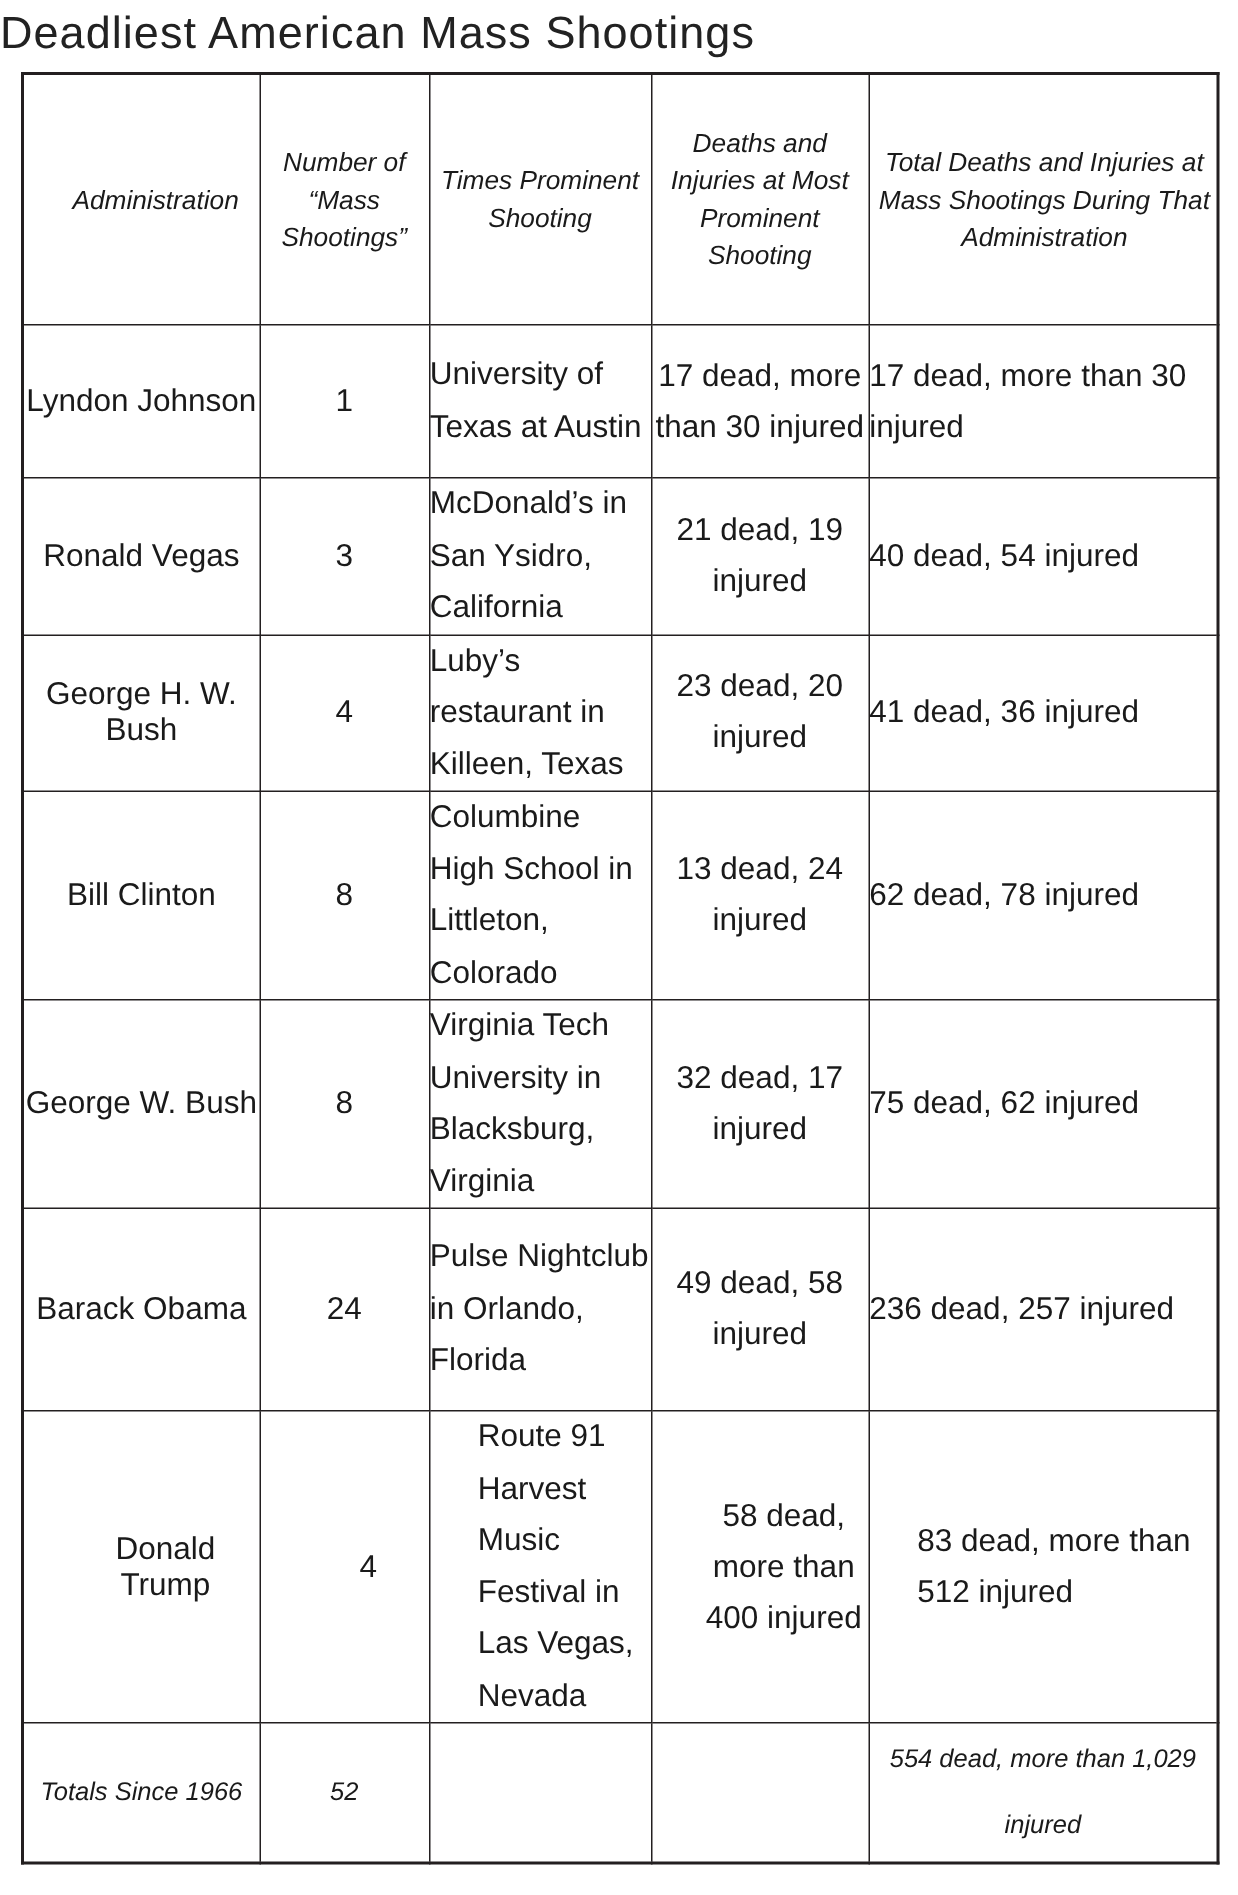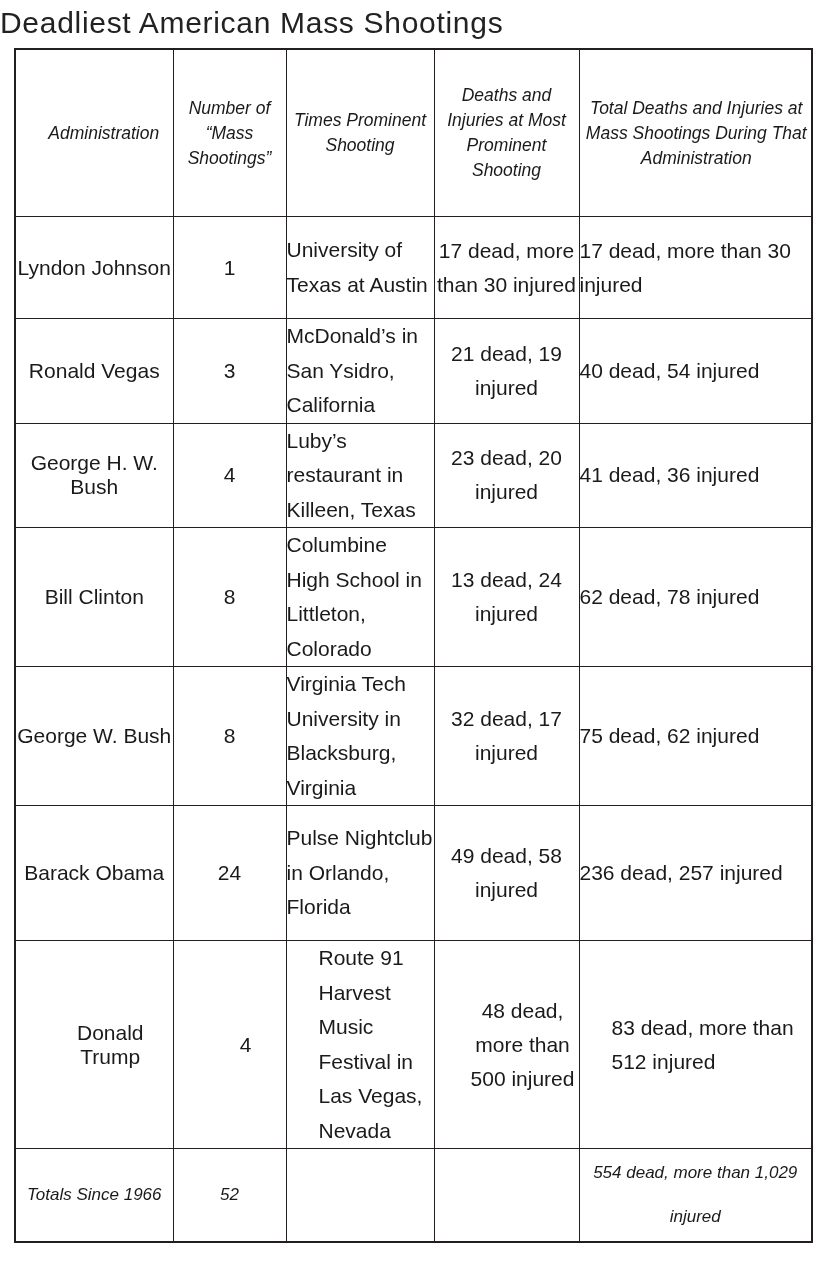--- a/index.html
+++ b/index.html
@@ -226,21 +226,21 @@
           <td class="cell-num">24</td>
           <td class="cell-shooting">Pulse Nightclub in Orlando, Florida</td>
           <td class="cell-deaths">49 dead, 58 injured</td>
           <td class="cell-total">236 dead, 257 injured</td>
         </tr>
 
         <tr class="r-trump">
           <td class="cell-admin">Donald Trump</td>
           <td class="cell-num">4</td>
           <td class="cell-shooting">Route 91 Harvest Music Festival in Las Vegas, Nevada</td>
-          <td class="cell-deaths">48 dead, more than 500 injured</td>
+          <td class="cell-deaths">58 dead, more than 400 injured</td>
           <td class="cell-total">83 dead, more than 512 injured</td>
         </tr>
 
         <tr class="totals-row">
           <td class="cell-admin">Totals Since 1966</td>
           <td class="cell-num">52</td>
           <td class="cell-shooting"></td>
           <td class="cell-deaths"></td>
           <td class="cell-total">554 dead, more than 1,029 injured</td>
         </tr>

